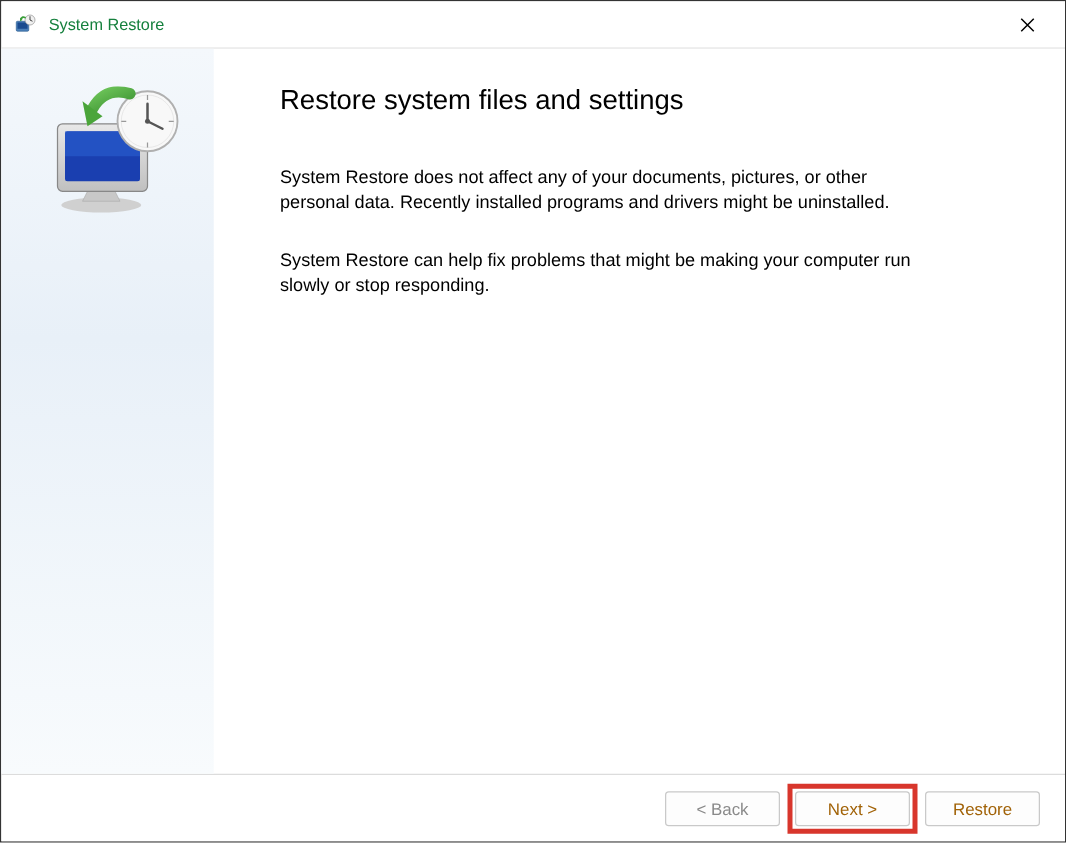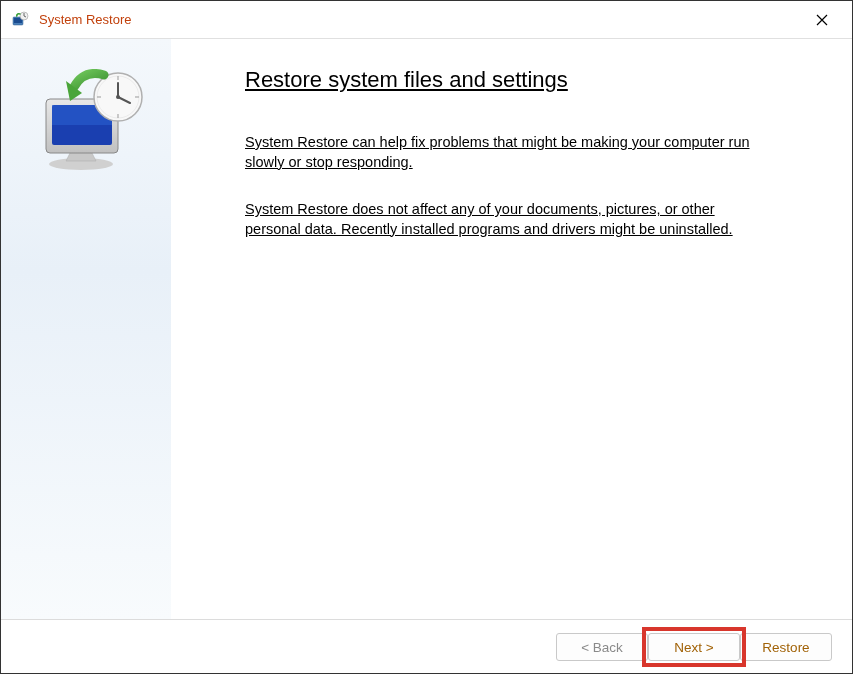--- a/index.html
+++ b/index.html
@@ -28,21 +28,21 @@
       height: 18px;
       margin-right: 10px;
       position: relative;
     }
     .titlebar-icon svg {
       width: 18px;
       height: 18px;
     }
     .titlebar-title {
       font-size: 13px;
-      color: #c2410c;
+      color: #15803d;
       flex: 1;
     }
     .close-btn {
       width: 44px;
       height: 30px;
       display: flex;
       align-items: center;
       justify-content: center;
       font-size: 16px;
       color: #000;
@@ -63,22 +63,21 @@
       justify-content: center;
       align-items: flex-start;
     }
     .hero-icon {
       width: 120px;
       height: 110px;
       margin-top: 10px;
     }
     .main-content {
       flex: 1;
-      padding: 28px 60px 0 74px;
-      text-decoration: underline;
+      padding: 28px 60px 0 53px;
     }
     .heading {
       font-size: 22px;
       font-weight: 400;
       color: #000;
       margin-bottom: 40px;
     }
     .para {
       font-size: 14.5px;
       color: #000;
@@ -86,21 +85,21 @@
       margin-bottom: 28px;
       max-width: 520px;
     }
     .footer {
       height: 55px;
       border-top: 1px solid #dcdcdc;
       display: flex;
       justify-content: flex-end;
       align-items: center;
       padding: 0 20px;
-      gap: 0;
+      gap: 12px;
       background: #fff;
     }
     .btn {
       min-width: 92px;
       height: 28px;
       border: 1px solid #c9c9c9;
       background: #fdfdfd;
       font-size: 13.5px;
       font-family: inherit;
       color: #a16207;
@@ -183,22 +182,22 @@
             <stop offset="0%" stop-color="#6ec55a"></stop>
             <stop offset="100%" stop-color="#3a9030"></stop>
           </linearGradient>
         </defs>
       </svg>
     </div>
   </div>
 
   <div class="main-content">
     <h1 class="heading">Restore system files and settings</h1>
+    <p class="para">System Restore does not affect any of your documents, pictures, or other personal data. Recently installed programs and drivers might be uninstalled.</p>
     <p class="para">System Restore can help fix problems that might be making your computer run slowly or stop responding.</p>
-    <p class="para">System Restore does not affect any of your documents, pictures, or other personal data. Recently installed programs and drivers might be uninstalled.</p>
   </div>
 </div>
 
 <div class="footer">
   <button class="btn disabled">&lt; Back</button>
   <span class="btn-highlight">
     <button class="btn">Next &gt;</button>
   </span>
   <button class="btn">Restore</button>
 </div>

